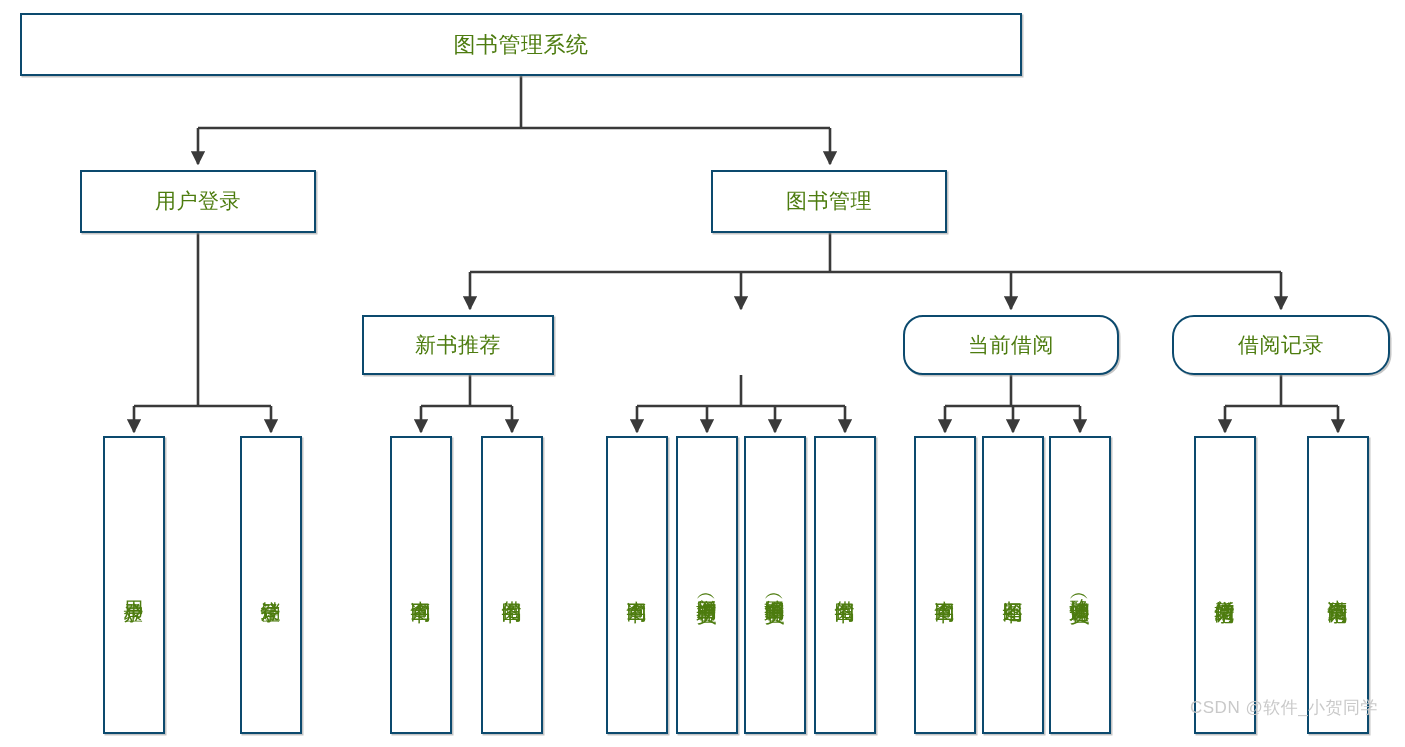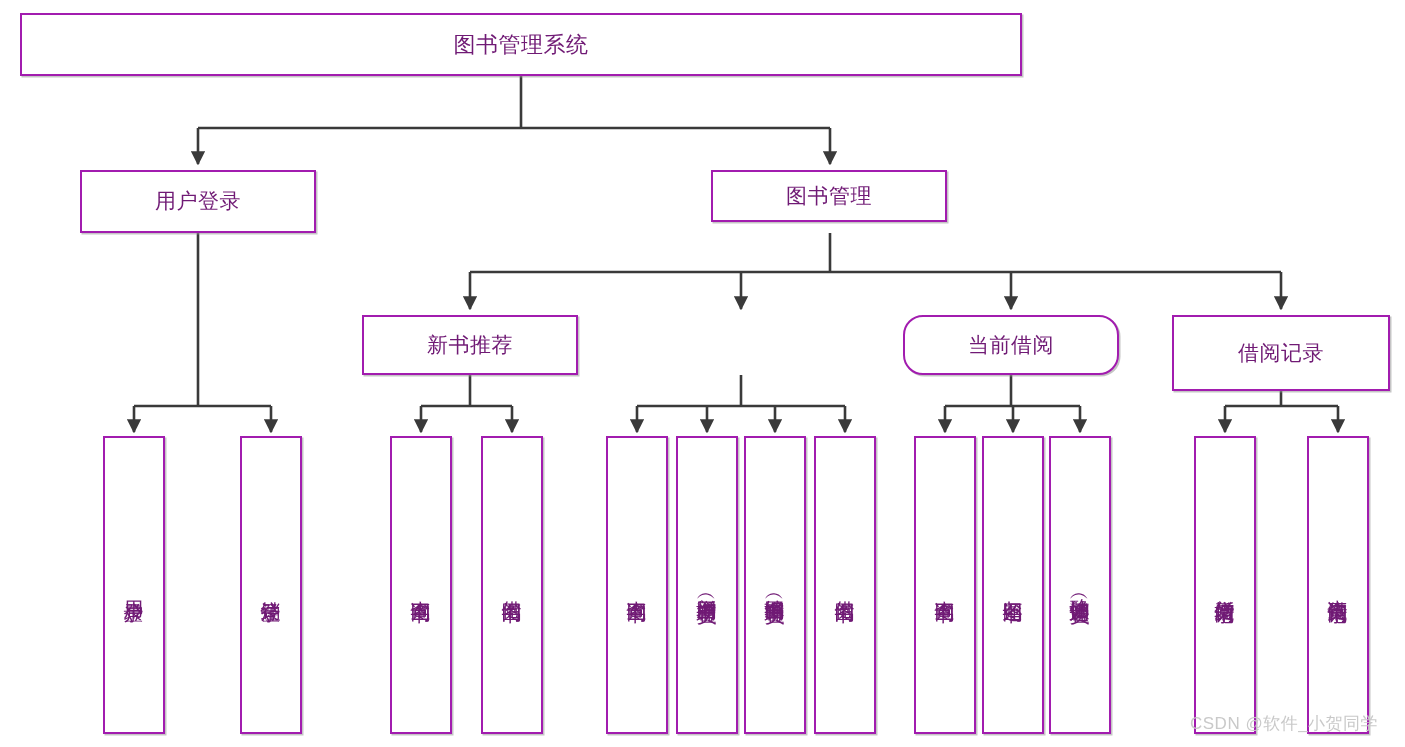--- a/index.html
+++ b/index.html
@@ -22,26 +22,26 @@
     position: absolute;
     left: 0;
     top: 0;
     width: 1405px;
     height: 747px;
     pointer-events: none;
   }
   .node {
     position: absolute;
     box-sizing: border-box;
-    border: 2px solid #a21caf;
+    border: 2px solid #0c4a6e;
     background: #ffffff;
     display: flex;
     align-items: center;
     justify-content: center;
-    color: #701a75;
+    color: #4d7c0f;
     box-shadow: 1.5px 1.5px 0 rgba(150,150,150,0.55);
   }
   .node .label {
     display: block;
     text-align: center;
     line-height: 1.06;
     letter-spacing: 0.5px;
   }
   
   .node.horiz .label {
@@ -127,31 +127,31 @@
     </g>
   </svg>
 
   <div class="node horiz root" style="left:20px; top:13px; width:1002px; height:63px;">
     <span class="label">图书管理系统</span>
   </div>
 
   <div class="node horiz" style="left:80px; top:170px; width:236px; height:63px;">
     <span class="label">用户登录</span>
   </div>
-  <div class="node horiz" style="left:711px; top:170px; width:236px; height:52px;">
+  <div class="node horiz" style="left:711px; top:170px; width:236px; height:63px;">
     <span class="label">图书管理</span>
   </div>
 
-  <div class="node horiz" style="left:362px; top:315px; width:216px; height:60px;">
+  <div class="node horiz" style="left:362px; top:315px; width:192px; height:60px;">
     <span class="label">新书推荐</span>
   </div>
   <div class="node horiz" style="left:903px; top:315px; width:216px; height:60px;border-radius:20px;">
     <span class="label">当前借阅</span>
   </div>
-  <div class="node horiz" style="left:1172px; top:315px; width:218px; height:76px;">
+  <div class="node horiz" style="left:1172px; top:315px; width:218px; height:60px;border-radius:22px;">
     <span class="label">借阅记录</span>
   </div>
 
   <div class="node vert" style="left:103px; top:436px; width:62px; height:298px;">
     <span class="label">用户登录</span>
   </div>
   <div class="node vert" style="left:240px; top:436px; width:62px; height:298px;">
     <span class="label">注销登录</span>
   </div>
 
@@ -185,15 +185,15 @@
     <span class="label">确认归还（管理员）</span>
   </div>
 
   <div class="node vert" style="left:1194px; top:436px; width:62px; height:298px;">
     <span class="label">新增借阅记录</span>
   </div>
   <div class="node vert" style="left:1307px; top:436px; width:62px; height:298px;">
     <span class="label">查询借阅记录</span>
   </div>
 
-  <div class="watermark" style="left:1190px; top:712px;">CSDN @软件_小贺同学</div>
+  <div class="watermark" style="left:1190px; top:696px;">CSDN @软件_小贺同学</div>
 
 </div>
 
 </body></html>

